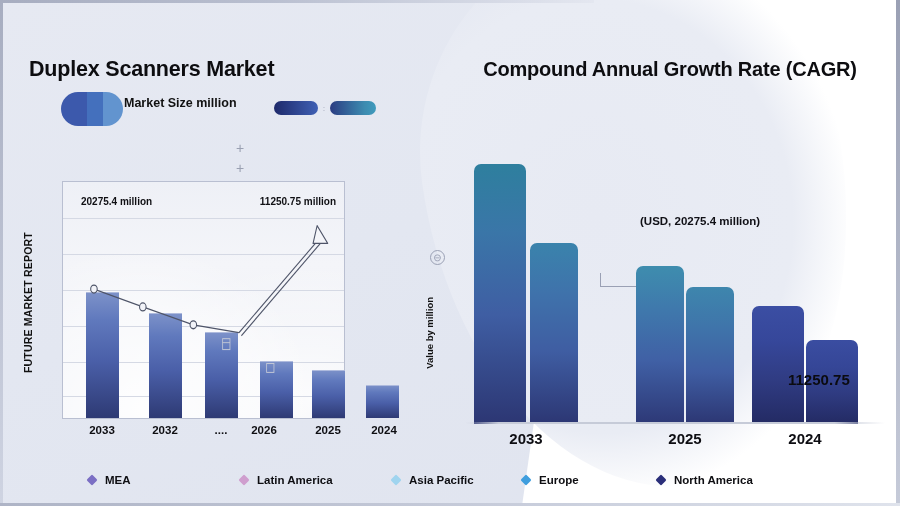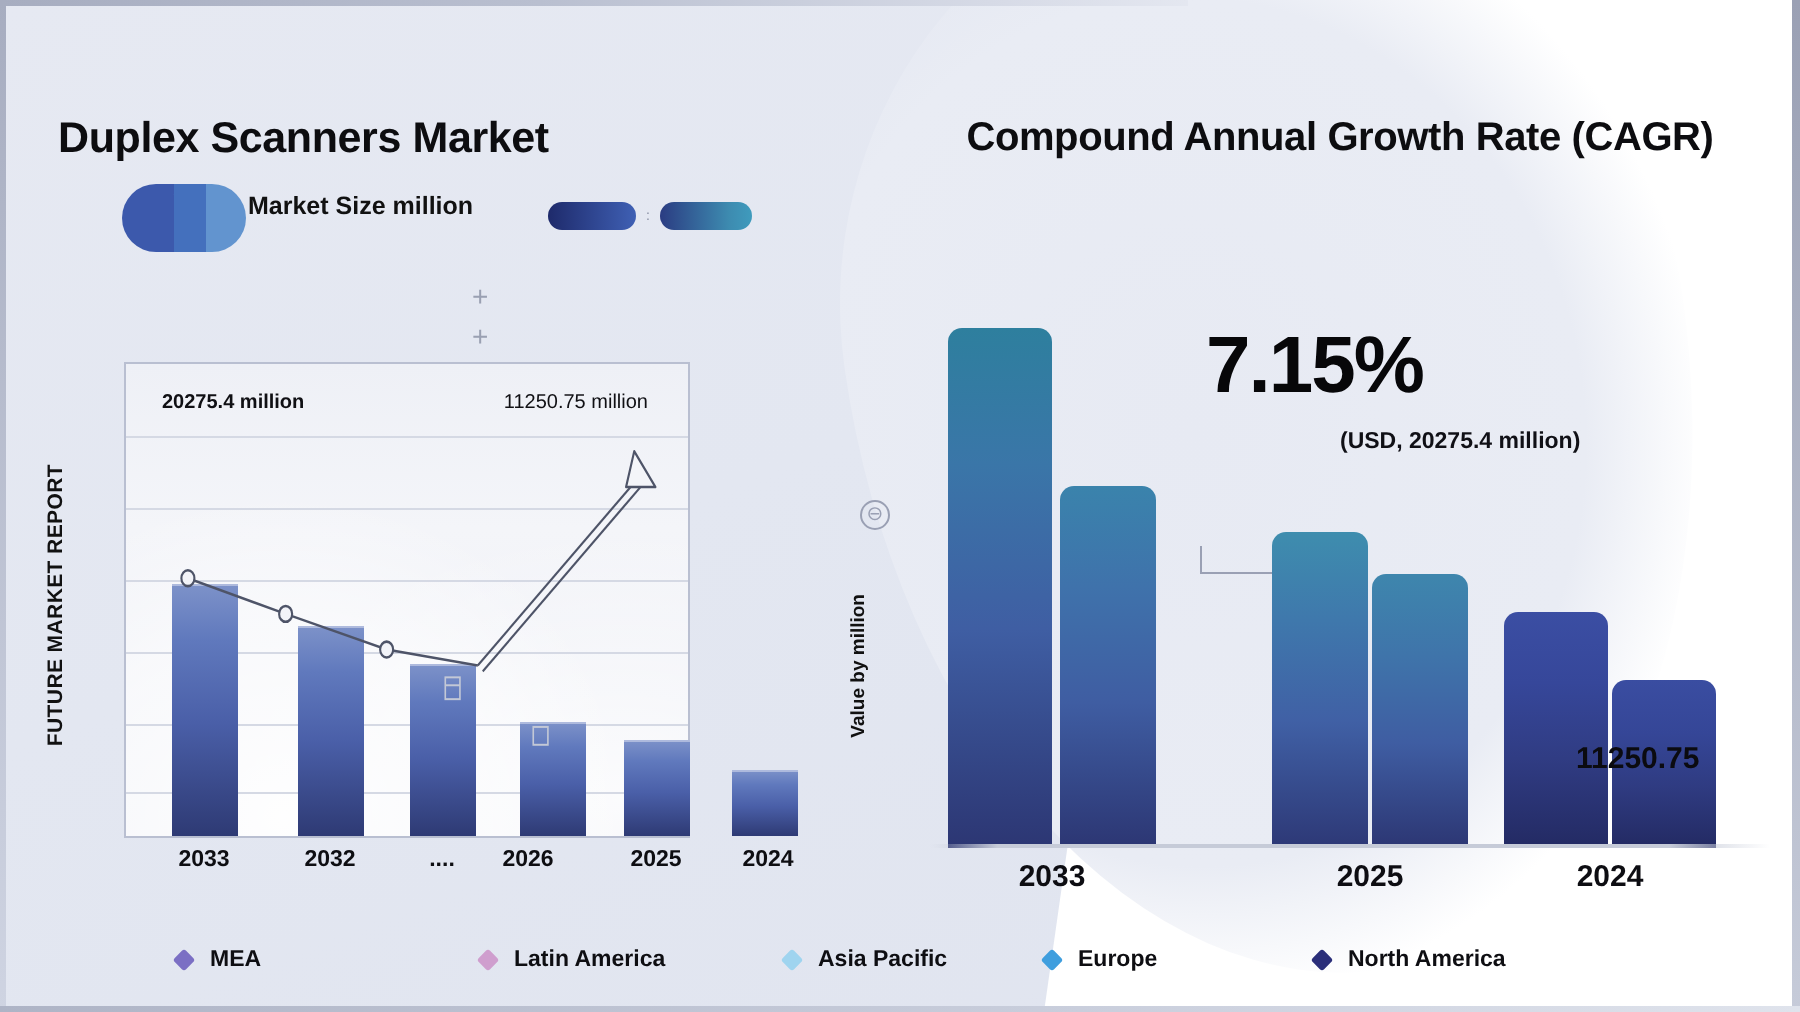--- a/index.html
+++ b/index.html
@@ -101,22 +101,22 @@
     background: radial-gradient(ellipse at 28% 95%, rgba(255,255,255,.95) 0%, rgba(255,255,255,.55) 38%, rgba(255,255,255,0) 62%),
                 radial-gradient(ellipse at 88% 90%, rgba(255,255,255,.8) 0%, rgba(255,255,255,0) 55%);
   }
   .gridline { position: absolute; left: 0; width: 100%; height: 1px; background: #d5d9e4; }
 
   .label-left {
     position: absolute; left: 18px; top: 14px;
     font-size: 10px; font-weight: bold; color: #101014;
   }
   .label-right {
-    position: absolute; right: 20px; top: 14px;
-    font-size: 10px; font-weight: normal; color: #101014;
+    position: absolute; right: 8px; top: 14px;
+    font-size: 10px; font-weight: bold; color: #101014;
   }
 
   .bars-layer { position: absolute; left: 0; bottom: 0; width: 100%; height: 100%; }
   .lbar {
     position: absolute; bottom: 0; width: 33px;
     background: linear-gradient(180deg,#7d92c9 0%, #6079bd 22%, #4a5fa8 55%, #2e3a74 100%);
     box-shadow: inset 0 1px 0 #aebadd;
   }
 
   .lineflow { position: absolute; left: 0; top: 0; width: 100%; height: 100%; }
@@ -155,21 +155,21 @@
   .cagr-sub {
     position: absolute; left: 0; top: 89px; width: 460px; text-align: center;
     font-size: 11px; font-weight: bold; color: #14141a;
   }
   .cagr-value {
     position: absolute; left: 163px; top: 161px;
     font-size: 40px; font-weight: bold; color: #070709; letter-spacing: -1px;
   }
   .cagr-usd {
     position: absolute; left: 200px; top: 215px;
-    font-size: 11.5px; font-weight: bold; color: #101016; margin-left: 30px;
+    font-size: 11.5px; font-weight: bold; color: #101016;
   }
   .rbar {
     position: absolute; bottom: 0;
     border-radius: 7px 7px 0 0;
   }
   .rbars { position: absolute; left: 0; top: 0; width: 460px; height: 424px; }
   .rbaseline {
     position: absolute; left: 25px; top: 422px; width: 420px; height: 2px;
     background: linear-gradient(90deg, rgba(180,186,200,0) 0%, #c6cbd8 8%, #c6cbd8 88%, rgba(180,186,200,0) 100%);
   }
@@ -280,21 +280,20 @@
       <span style="left:103px">2032</span>
       <span style="left:159px">....</span>
       <span style="left:202px">2026</span>
       <span style="left:266px">2025</span>
       <span style="left:322px">2024</span>
     </div>
   </div>
 
   <div class="right-panel">
     <div class="cagr-title">Compound Annual Growth Rate (CAGR)</div>
-    <div class="cagr-value">7.15%</div>
     <div class="cagr-usd">(USD, 20275.4 million)</div>
 
     <div class="bracket">
         <i></i>
         <u></u>
       </div>
 
     <div class="rbars">
       <div class="rbar" style="left:34px; width:52px; height:260px;
                   background:linear-gradient(180deg,#2e7f9e 0%,#3a76a8 26%,#3f5ea3 58%,#2c3673 100%);"></div>

